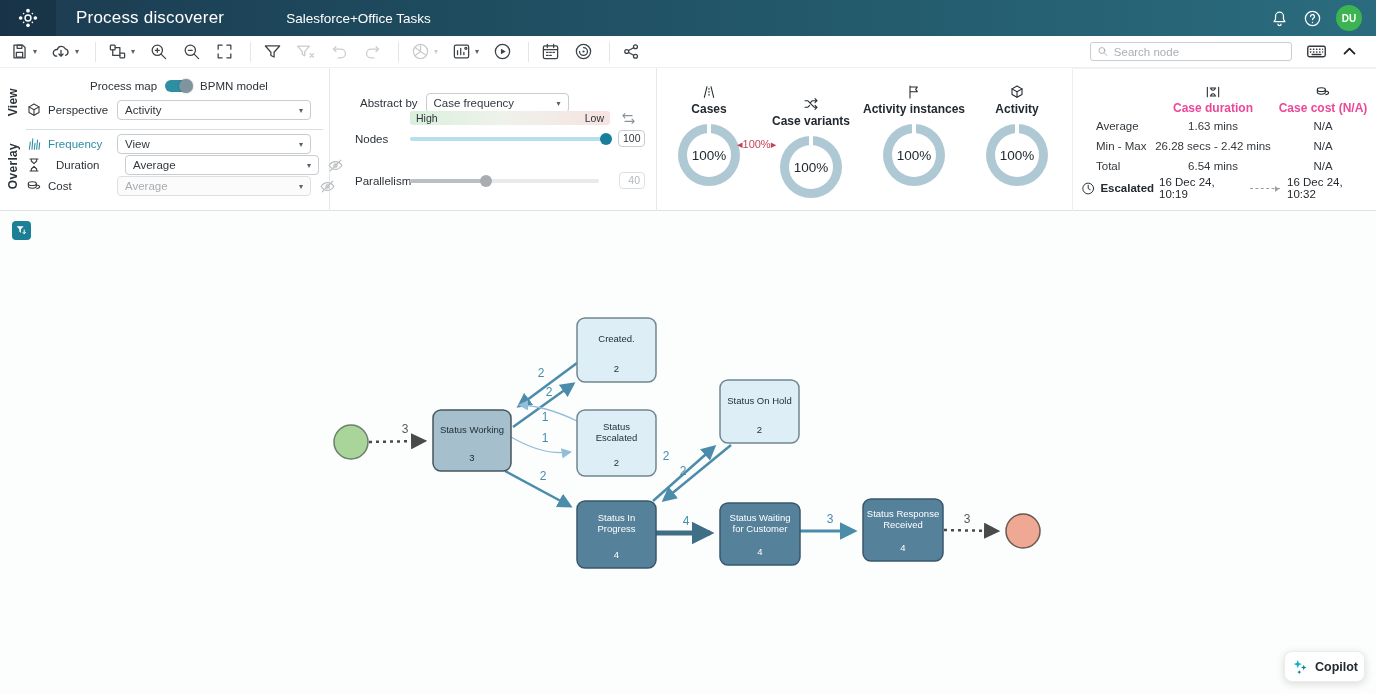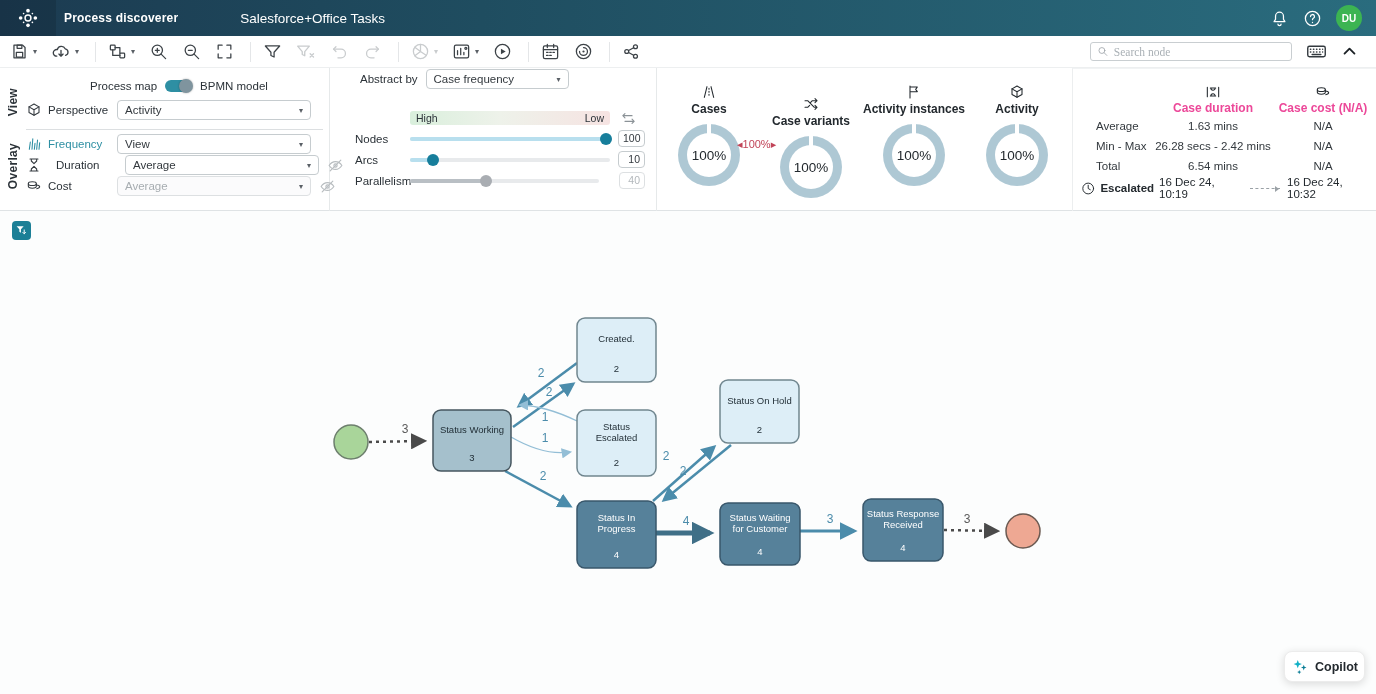--- a/index.html
+++ b/index.html
@@ -4,35 +4,35 @@
 <style>
   *{box-sizing:border-box;margin:0;padding:0}
   html,body{width:1376px;height:694px}
   body{font-family:"Liberation Sans","DejaVu Sans",sans-serif;font-size:12px;color:#2b3238;background:#fff;overflow:hidden}
   #app{position:relative;width:1376px;height:694px;overflow:hidden;background:#fff}
   svg.icon{fill:none;stroke:currentColor;stroke-width:1.6;stroke-linecap:round;stroke-linejoin:round;display:block}
 
   
   .topbar{position:absolute;left:0;top:0;width:1376px;height:36px;background:linear-gradient(90deg,#1c3b51 0%,#1f4d60 35%,#2a6c7e 100%);display:flex;align-items:center;color:#fff}
   .logo-box{width:56px;height:36px;display:flex;align-items:center;justify-content:center;background:rgba(0,0,0,.12)}
-  .app-title{font-size:12px;font-weight:bold;letter-spacing:.2px;margin-left:8px}
+  .app-title{font-size:17px;font-weight:normal;letter-spacing:.2px;margin-left:20px}
   .dataset{font-size:13.5px;margin-left:62px}
   .topbar-right{margin-left:auto;display:flex;align-items:center;gap:14px;padding-right:14px}
   .avatar{width:26px;height:26px;border-radius:50%;background:#3cb452;color:#fff;font-size:10px;font-weight:bold;display:flex;align-items:center;justify-content:center}
 
   
   .toolbar{position:absolute;left:0;top:36px;width:1376px;height:32px;background:#fff;display:flex;align-items:center;padding:0 10px;border-bottom:1px solid #eef0f1}
   .tb{display:flex;align-items:center;gap:2px;color:#3c4247;margin-right:14px;cursor:pointer}
   .tb .caret{font-size:8px;color:#5a6066;margin-left:2px}
   .tb.disabled{color:#c9ccce}
   .tb.disabled .caret{color:#c9ccce}
   .tb-div{width:1px;height:20px;background:#e4e6e8;margin:0 12px 0 2px}
   .search-wrap{margin-left:auto;display:flex;align-items:center;gap:14px;padding-right:8px}
   .search-box{display:flex;align-items:center;width:202px;height:19px;border:1px solid #c9ced1;border-radius:3px;padding:0 6px;color:#9aa1a6;background:#fff}
-  .search-box input{border:none;outline:none;width:100%;font-size:11.5px;color:#444;margin-left:5px;font-family:Liberation Serif, serif}
+  .search-box input{border:none;outline:none;width:100%;font-size:11.5px;color:#444;margin-left:5px;font-family:Liberation Sans, sans-serif}
   .search-box input::placeholder{color:#a9b0b5}
 
   
   .panels{position:absolute;left:0;top:68px;width:1376px;height:143px;background:#fff;border-bottom:1px solid #dfe3e5;box-shadow:0 2px 4px rgba(0,0,0,.05)}
   .panel{position:absolute;top:0;height:143px}
   .p-view{left:0;width:330px;border-right:1px solid #e6e9ea}
   .p-abs{left:330px;width:327px;border-right:1px solid #e6e9ea}
   .p-gauges{left:657px;width:415px}
   .p-metrics{left:1072px;width:304px;border-left:1px solid #eceeef;border-top:1px solid #f1f3f4}
   .vlab{position:absolute;writing-mode:vertical-rl;transform:rotate(180deg);font-weight:bold;font-size:12px;color:#2b3238;letter-spacing:.3px}
@@ -423,21 +423,21 @@
             <span>Average</span>
             <span class="caret">▾</span>
           </span>
         <svg class="icon eye-btn" width="17" height="17" style="margin-left:8px">
             <use href="#i-eyeoff"></use>
           </svg>
       </div>
     </div>
 
     <div class="panel p-abs">
-      <div class="row-abs" style="left:30px;top:1px">
+      <div class="row-abs" style="left:30px;top:25px">
         <span class="lab">Abstract by</span>
         <span class="sel" style="width:143px;margin-left:8px">
             <span>Case frequency</span>
             <span class="caret">▾</span>
           </span>
       </div>
       <div class="grad-bar">
         <span>High</span>
         <span>Low</span>
       </div>
@@ -445,28 +445,20 @@
           <use href="#i-swap"></use>
         </svg>
 
       <div class="row-abs" style="left:25px;top:62px;width:290px">
         <span class="lab" style="width:55px">Nodes</span>
         <span class="track">
           <span class="fill" style="width:100%;background:#b8dfee"></span>
           <span class="thumb" style="left:calc(100% - 10px);background:#177e9b"></span>
         </span>
         <span class="valbox" style="margin-left:8px">100</span>
-      </div>
-      <div class="row-abs" style="left:25px;top:83px;width:290px">
-        <span class="lab" style="width:55px">Arcs</span>
-        <span class="track">
-          <span class="fill" style="width:11%;background:#b8dfee"></span>
-          <span class="thumb" style="left:calc(11% - 5px);background:#177e9b"></span>
-        </span>
-        <span class="valbox" style="margin-left:8px">10</span>
       </div>
       <div class="row-abs" style="left:25px;top:104px;width:290px">
         <span class="lab" style="width:55px">Parallelism</span>
         <span class="track">
           <span class="fill" style="width:40%;background:#b9bfc4"></span>
           <span class="thumb" style="left:calc(40% - 6px);background:#a9adb2"></span>
         </span>
         <span class="valbox disabled" style="margin-left:20px">40</span>
       </div>
     </div>

